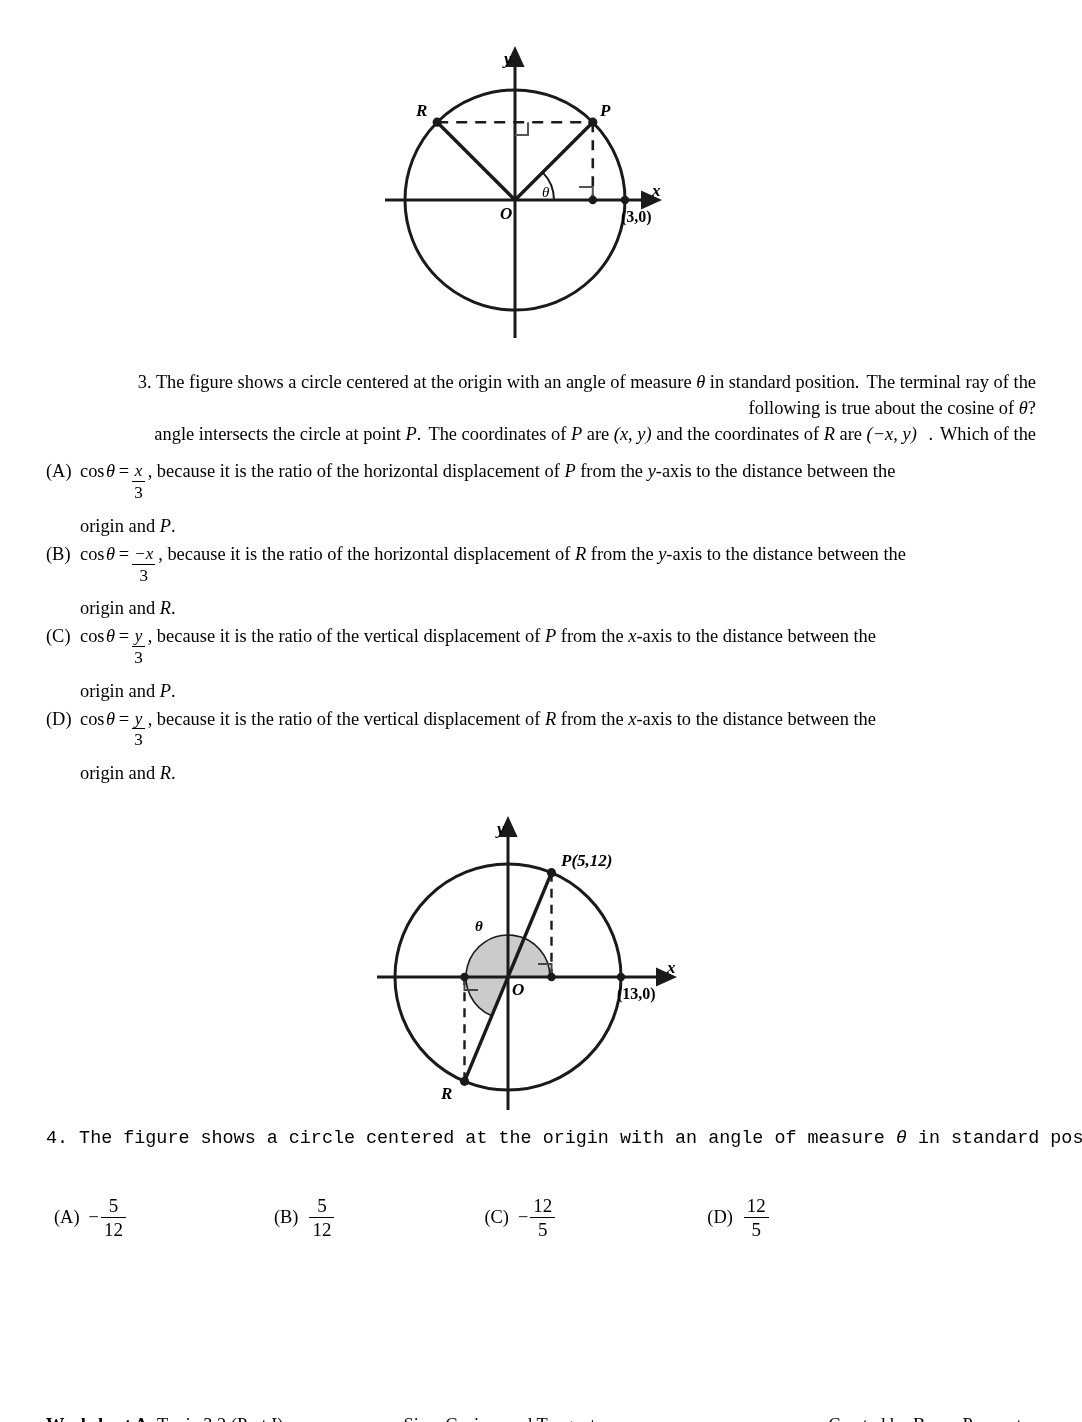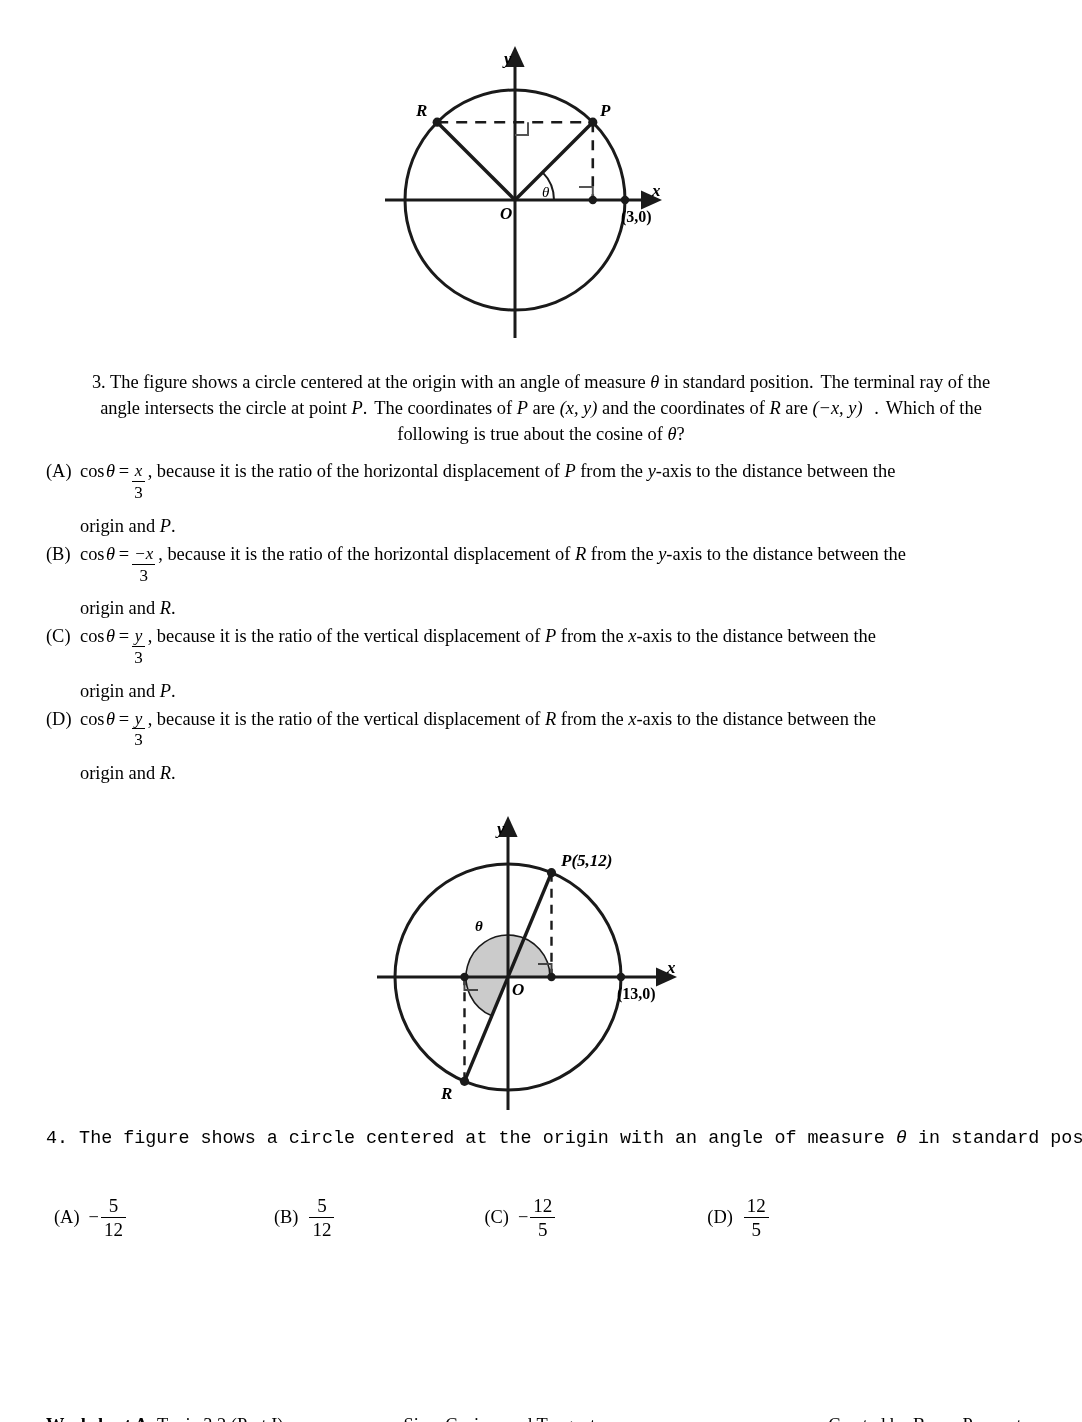--- a/index.html
+++ b/index.html
@@ -31,21 +31,21 @@
     justify-content: center;
   }
   #figure-1-block { margin-top: 42px; }
   #figure-2-block { margin-top: 30px; }
   .figure-svg { display: block; }
 
   
   .question {
     font-size: 18.4px;
     line-height: 1.42;
-    text-align: center;
+    text-align: right;
   }
   #question-3 { margin-top: 22px; }
   #question-4 { margin-top: 12px; font-family: Liberation Mono, monospace; }
   .question .qline { white-space: nowrap; }
 
   .it { font-style: italic; }
   .bd { font-weight: bold; }
   .gap { display: inline-block; width: 7px; }
 
   
@@ -189,22 +189,22 @@
       <text x="124" y="177" font-size="17" font-style="italic" font-weight="bold">O</text>
       <text x="224" y="74" font-size="17" font-style="italic" font-weight="bold">P</text>
       <text x="40" y="74" font-size="17" font-style="italic" font-weight="bold">R</text>
       <text x="166" y="155" font-size="15" font-style="italic">θ</text>
       <text x="245" y="180" font-size="16" font-weight="bold">(3,0)</text>
     </svg>
   </div>
 
   <div class="question" id="question-3">
     <div class="qline">3. The figure shows a circle centered at the origin with an angle of measure <span class="it">θ</span> in standard position.<span class="gap"></span>The terminal ray of the</div>
+    <div class="qline">following is true about the cosine of <span class="it">θ</span>?</div>
     <div class="qline">angle intersects the circle at point <span class="it">P</span>.<span class="gap"></span>The coordinates of <span class="it">P</span> are <span class="it">(x, y)</span> and the coordinates of <span class="it">R</span> are <span class="it">(−x, y)</span> <span class="gap"></span>.<span class="gap"></span>Which of the</div>
-    <div class="qline">following is true about the cosine of <span class="it">θ</span>?</div>
   </div>
 
   <div class="choice-list-3">
 
     <div class="choice-3">
       <div class="lead">
         <span class="label">(A)</span>
         <span>cos <span class="it">θ</span> =</span>
         <span class="frac">
           <span class="num it">x</span>

